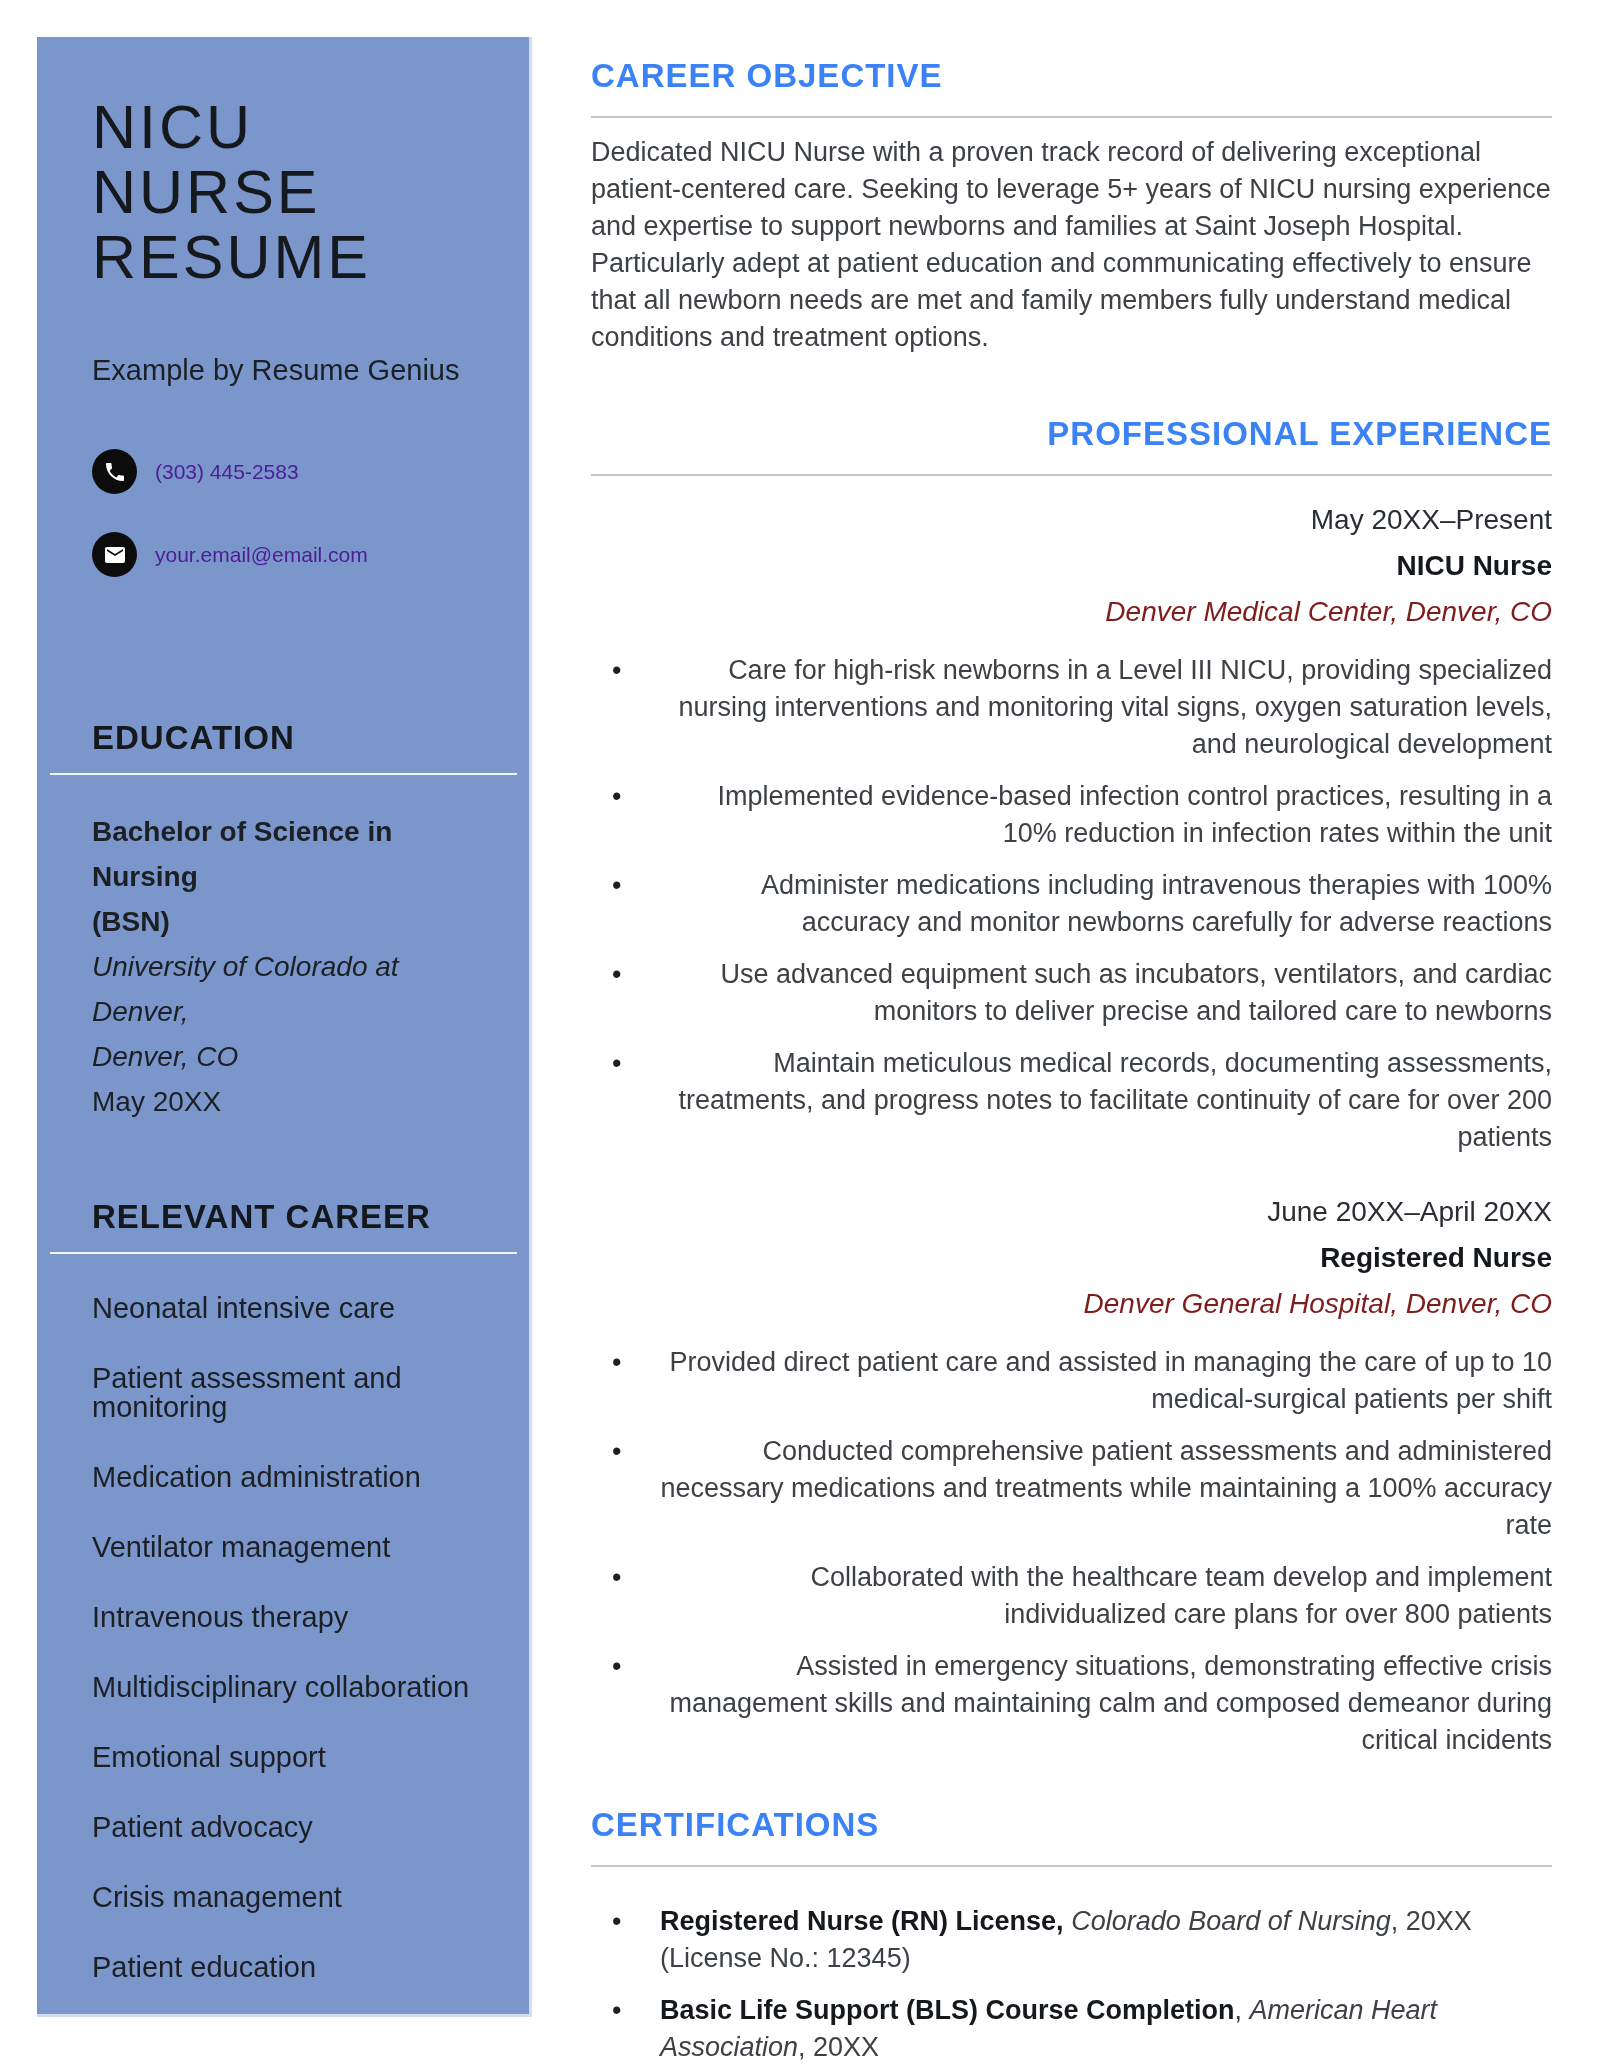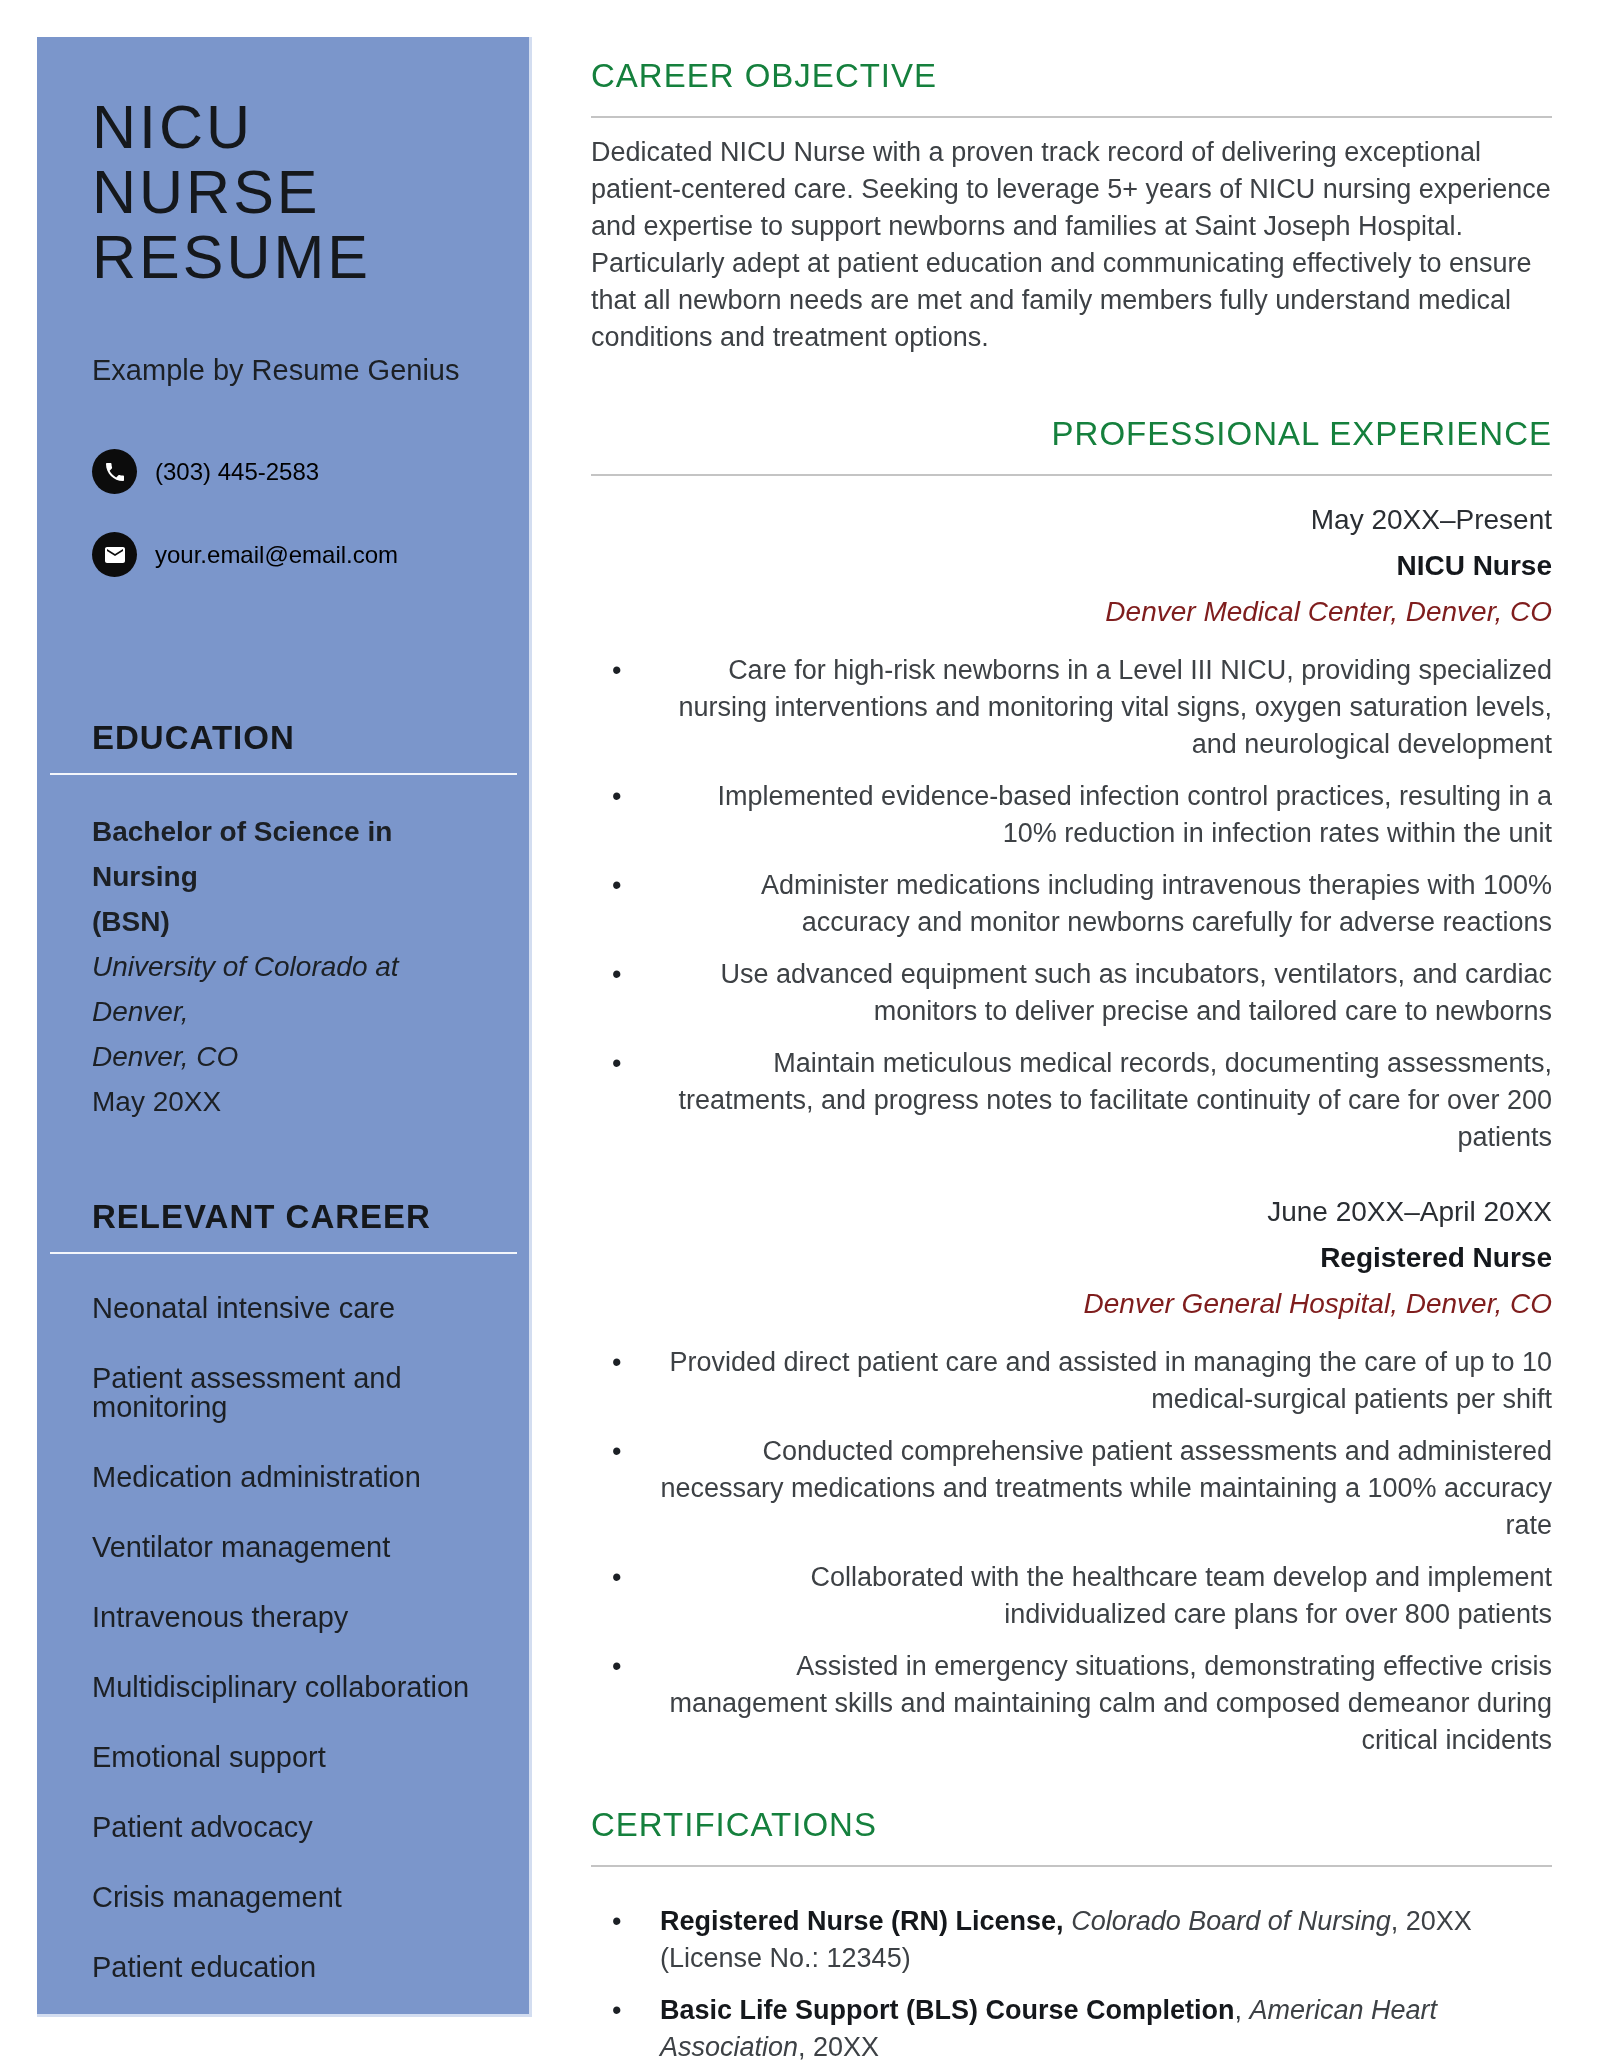--- a/index.html
+++ b/index.html
@@ -46,22 +46,22 @@
     border-radius: 50%;
     background: #0c0c0c;
     flex: 0 0 45px;
     display: flex;
     align-items: center;
     justify-content: center;
   }
   .icon-circle svg { display: block; }
   .contact-value {
     margin-left: 18px;
-    font-size: 24px;
-    color: #000000;
+    font-size: 21px;
+    color: #4c1d95;
   }
   .side-heading {
     font-size: 33px;
     font-weight: 700;
     letter-spacing: 1px;
     color: #15181c;
   }
   .side-heading.education { margin-top: 142px; }
   .side-heading.skills { margin-top: 74px; }
   .side-rule {
@@ -92,23 +92,23 @@
   }
 
   
   .main {
     position: absolute;
     left: 591px; top: 0;
     width: 961px;
   }
   .main-heading {
     font-size: 33px;
-    font-weight: 400;
+    font-weight: 700;
     letter-spacing: 1px;
-    color: #15803d;
+    color: #3b82f6;
     line-height: 40px;
   }
   .main-rule {
     height: 2px;
     background: #c4c4c4;
     border: none;
     margin: 20px 0 0 0;
     width: 100%;
   }
   .sec-objective { margin-top: 56px; }

